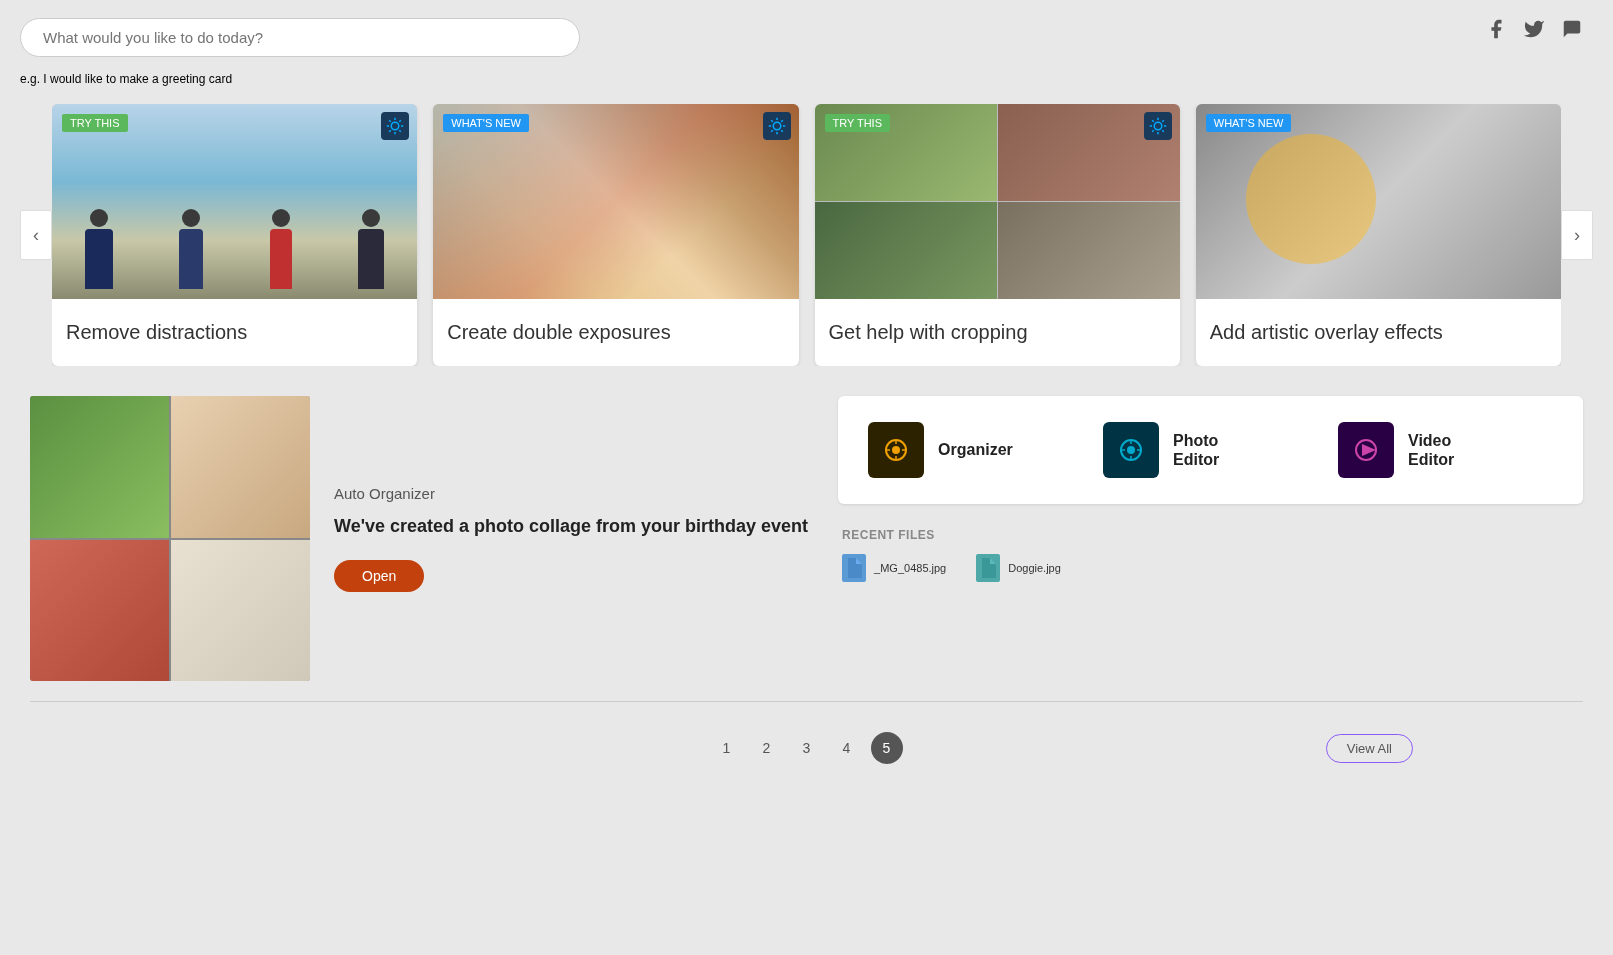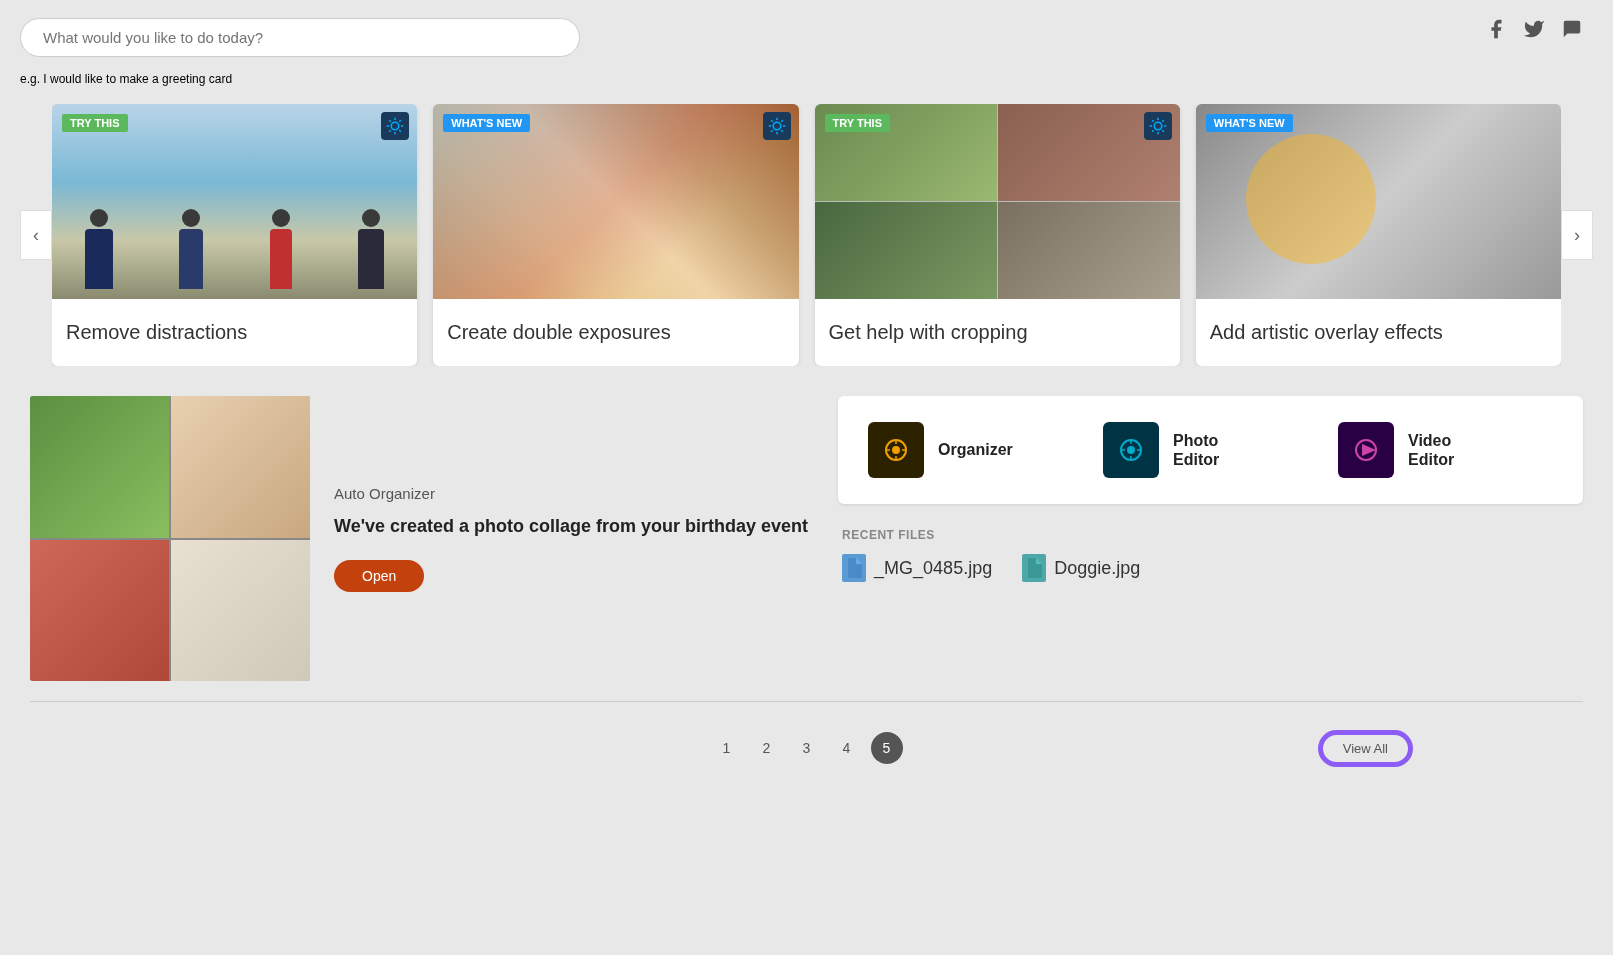--- a/index.html
+++ b/index.html
@@ -81,21 +81,21 @@
       position: relative;
       overflow: hidden;
       background: #bbb;
     }
     .card-badge {
       position: absolute;
       top: 10px;
       left: 10px;
       padding: 3px 8px;
       font-size: 11px;
-      font-weight: bold;
+      font-weight: normal;
       color: #fff;
       border-radius: 2px;
       z-index: 2;
       text-align: center;
     }
     .badge-try { background: #5cb85c; }
     .badge-new { background: #2196F3; }
 
     .card-icon {
       position: absolute;
@@ -258,21 +258,21 @@
       height: 28px;
       border-radius: 2px;
       display: flex;
       align-items: center;
       justify-content: center;
       font-size: 10px;
     }
     .file-icon-blue { background: #5b9bd5; }
     .file-icon-teal { background: #4ea8a8; }
     .recent-item-name {
-      font-size: 18px;
+      font-size: 11px;
       color: #333;
     }
 
     
     .pagination {
       display: flex;
       align-items: center;
       justify-content: center;
       gap: 8px;
       padding: 20px 0 10px;
@@ -289,21 +289,21 @@
       cursor: pointer;
       border-radius: 50%;
     }
     .page-num.active {
       background: #555;
       color: #fff;
     }
     .view-all-btn {
       position: absolute;
       right: 200px;
-      border: 5px solid #8b5cf6;
+      border: 1px solid #8b5cf6;
       background: transparent;
       border-radius: 20px;
       padding: 6px 20px;
       font-size: 13px;
       color: #555;
       cursor: pointer;
     }
 
     
     

